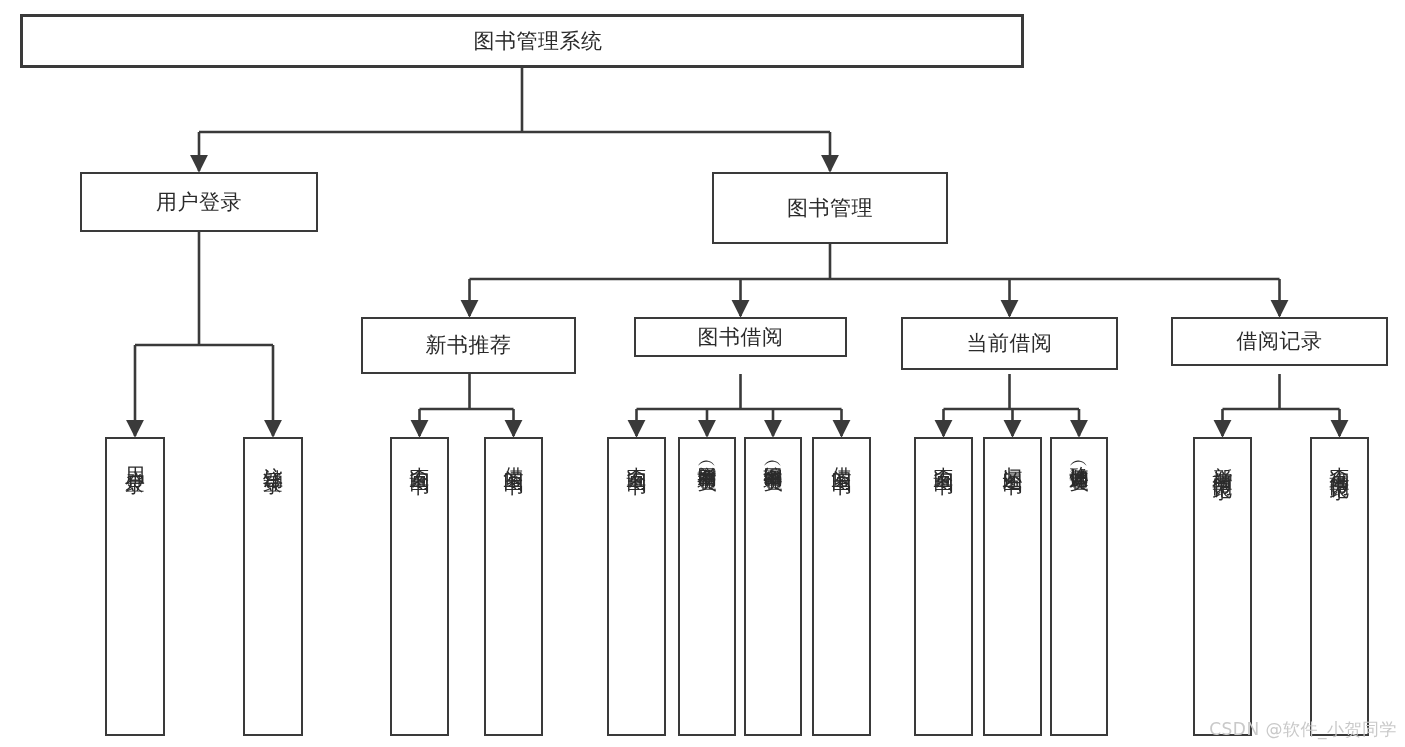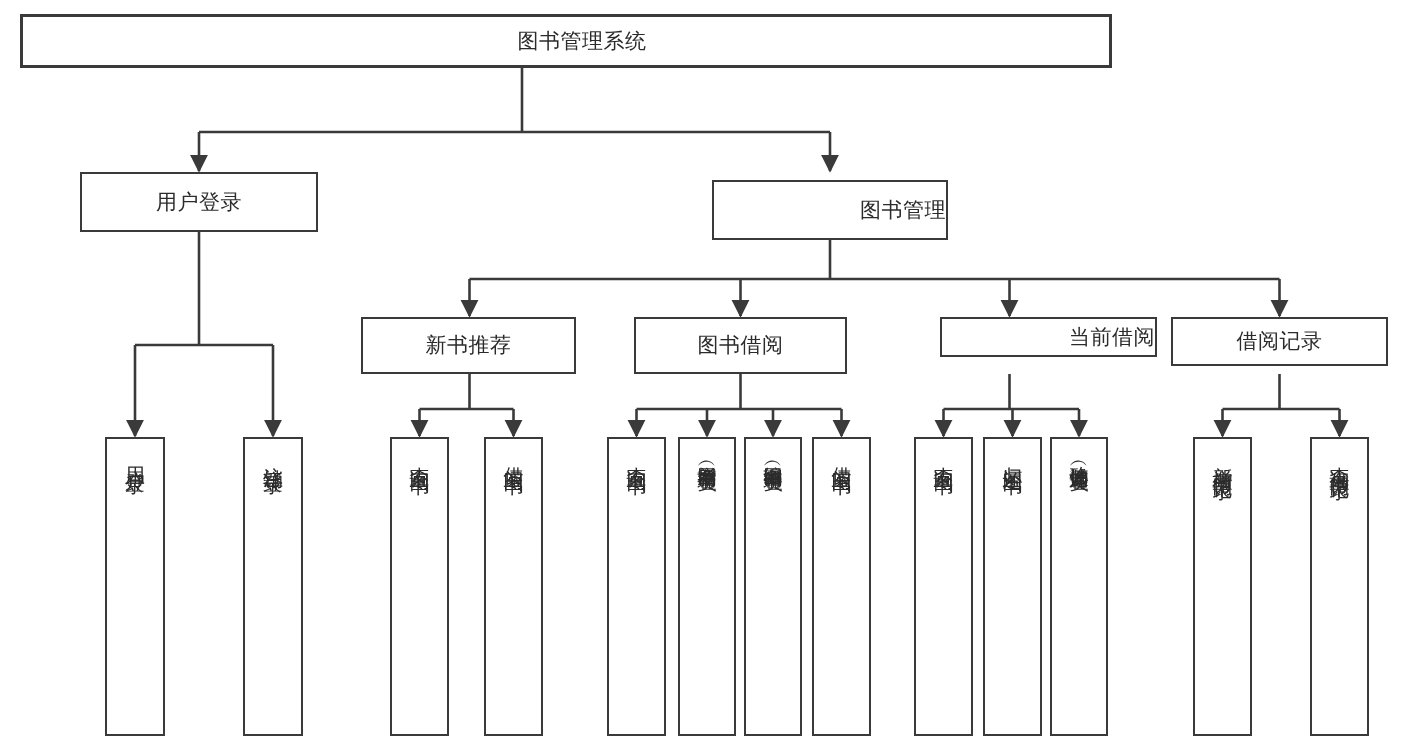--- a/index.html
+++ b/index.html
@@ -119,36 +119,36 @@
         <path d="M 1012.5 409 L 1012.5 436" marker-end="url(#arrow)"></path>
         <path d="M 1079 409 L 1079 436" marker-end="url(#arrow)"></path>
         <path d="M 1279.5 374 L 1279.5 409"></path>
         <path d="M 1222.5 409 L 1339.5 409"></path>
         <path d="M 1222.5 409 L 1222.5 436" marker-end="url(#arrow)"></path>
         <path d="M 1339.5 409 L 1339.5 436" marker-end="url(#arrow)"></path>
       </g>
   </svg>
 
   <div id="node-layer">
-      <div class="node lvl1" style="left: 20px; top: 14px; width: 1092px; height: 54px; padding-left: 32px;">
+      <div class="node lvl1" style="left: 20px; top: 14px; width: 1004px; height: 54px; padding-left: 32px;">
         <span class="node-label">图书管理系统</span>
       </div>
       <div class="node" style="left: 80px; top: 172px; width: 238px; height: 60px;">
         <span class="node-label">用户登录</span>
       </div>
-      <div class="node" style="left: 712px; top: 180px; width: 236px; height: 60px; justify-content: flex-end;">
+      <div class="node" style="left: 712px; top: 172px; width: 236px; height: 72px;">
         <span class="node-label">图书管理</span>
       </div>
       <div class="node" style="left: 361px; top: 317px; width: 215px; height: 57px;">
         <span class="node-label">新书推荐</span>
       </div>
-      <div class="node" style="left: 634px; top: 317px; width: 213px; height: 57px;">
+      <div class="node" style="left: 634px; top: 317px; width: 213px; height: 40px;">
         <span class="node-label">图书借阅</span>
       </div>
-      <div class="node" style="left: 940px; top: 317px; width: 217px; height: 40px; justify-content: flex-end;">
+      <div class="node" style="left: 901px; top: 317px; width: 217px; height: 53px;">
         <span class="node-label">当前借阅</span>
       </div>
       <div class="node" style="left: 1171px; top: 317px; width: 217px; height: 49px;">
         <span class="node-label">借阅记录</span>
       </div>
       <div class="node vertical" style="left: 105px; top: 437px; width: 60px; height: 299px;">
         <span class="node-label">用户登录</span>
       </div>
       <div class="node vertical" style="left: 243px; top: 437px; width: 60px; height: 299px;">
         <span class="node-label">注销登录</span>
@@ -181,13 +181,14 @@
         <span class="node-label">确认归还（管理员）</span>
       </div>
       <div class="node vertical" style="left: 1193px; top: 437px; width: 59px; height: 299px;">
         <span class="node-label">新增借阅记录</span>
       </div>
       <div class="node vertical" style="left: 1310px; top: 437px; width: 59px; height: 299px;">
         <span class="node-label">查询借阅记录</span>
       </div>
     </div>
 
+  <div id="watermark">CSDN @软件_小贺同学</div>
 </div>
 
 </body></html>

